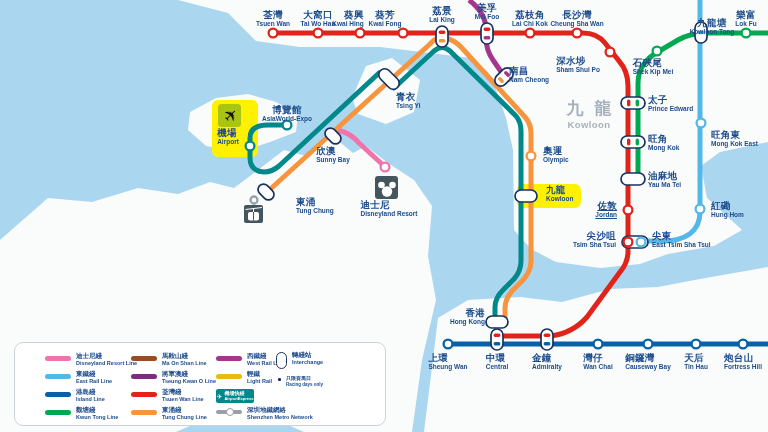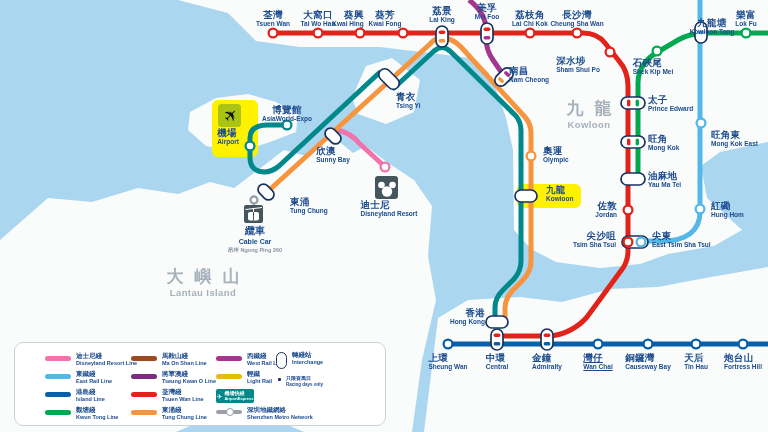--- a/index.html
+++ b/index.html
@@ -225,21 +225,21 @@
         <span class="en">Prince Edward</span>
       </div>
       <div class="slabel m-right" style="left: 648px; top: 134px;">
         <span class="zh">旺角</span>
         <span class="en">Mong Kok</span>
       </div>
       <div class="slabel m-right" style="left: 648px; top: 171px;">
         <span class="zh">油麻地</span>
         <span class="en">Yau Ma Tei</span>
       </div>
-      <div class="slabel m-left" style="left: 617px; top: 201px;">
+      <div class="slabel m-left" style="left: 617px; top: 201px; text-decoration: underline;">
         <span class="zh">佐敦</span>
         <span class="en">Jordan</span>
       </div>
       <div class="slabel m-left" style="left: 616px; top: 231px;">
         <span class="zh">尖沙咀</span>
         <span class="en">Tsim Sha Tsui</span>
       </div>
       <div class="slabel m-right" style="left: 652px; top: 231px;">
         <span class="zh">尖東</span>
         <span class="en">East Tsim Sha Tsui</span>
@@ -285,21 +285,21 @@
         <span class="en">Central</span>
       </div>
       <div class="slabel m-below" style="left: 547px; top: 353px;">
         <span class="zh">金鐘</span>
         <span class="en">Admiralty</span>
       </div>
       <div class="slabel m-below" style="left: 448px; top: 353px;">
         <span class="zh">上環</span>
         <span class="en">Sheung Wan</span>
       </div>
-      <div class="slabel m-below" style="left: 598px; top: 353px; text-decoration: underline;">
+      <div class="slabel m-below" style="left: 598px; top: 353px;">
         <span class="zh">灣仔</span>
         <span class="en">Wan Chai</span>
       </div>
       <div class="slabel m-below" style="left: 648px; top: 353px;">
         <span class="zh">銅鑼灣</span>
         <span class="en">Causeway Bay</span>
       </div>
       <div class="slabel m-below" style="left: 696px; top: 353px;">
         <span class="zh">天后</span>
         <span class="en">Tin Hau</span>
@@ -309,48 +309,39 @@
         <span class="en">Fortress Hill</span>
       </div>
       <div class="slabel m-right" style="left: 396px; top: 92px;">
         <span class="zh">青衣</span>
         <span class="en">Tsing Yi</span>
       </div>
       <div class="slabel m-below" style="left: 333px; top: 146px;">
         <span class="zh">欣澳</span>
         <span class="en">Sunny Bay</span>
       </div>
-      <div class="slabel m-right" style="left: 290px; top: 197px;">
+      <div class="slabel m-right" style="left: 296px; top: 197px;">
         <span class="zh">東涌</span>
         <span class="en">Tung Chung</span>
       </div>
       <div class="slabel m-above" style="left: 287px; top: 122px;">
         <span class="zh">博覽館</span>
         <span class="en">AsiaWorld-Expo</span>
       </div>
       <div class="slabel m-below" style="left: 228px; top: 128px;">
         <span class="zh">機場</span>
         <span class="en">Airport</span>
       </div>
       <div class="slabel m-below" style="left: 389px; top: 200px;">
         <span class="zh">迪士尼</span>
         <span class="en">Disneyland Resort</span>
       </div>
       <div class="region" style="left: 589px; top: 100px;">
         <span class="zh">九龍</span>
         <span class="en">Kowloon</span>
-      </div>
-      <div class="region" style="left: 203px; top: 268px;">
-        <span class="zh">大嶼山</span>
-        <span class="en">Lantau Island</span>
-      </div>
-      <div class="note" style="left: 255px; top: 226px;">
-        <span class="zh">纜車</span>
-        <span class="en">Cable Car</span>
-        <span class="sub">昂坪 Ngong Ping 360</span>
       </div>
     </div>
   <div id="legend">
       <div class="lg-item" style="left: 30px; top: 10px;">
         <div class="lg-swatch" style="background: rgb(241, 115, 172);"></div>
         <div class="lg-text">
           <span class="lg-zh">迪士尼綫</span>
           <span class="lg-en">Disneyland Resort Line</span>
         </div>
       </div>

